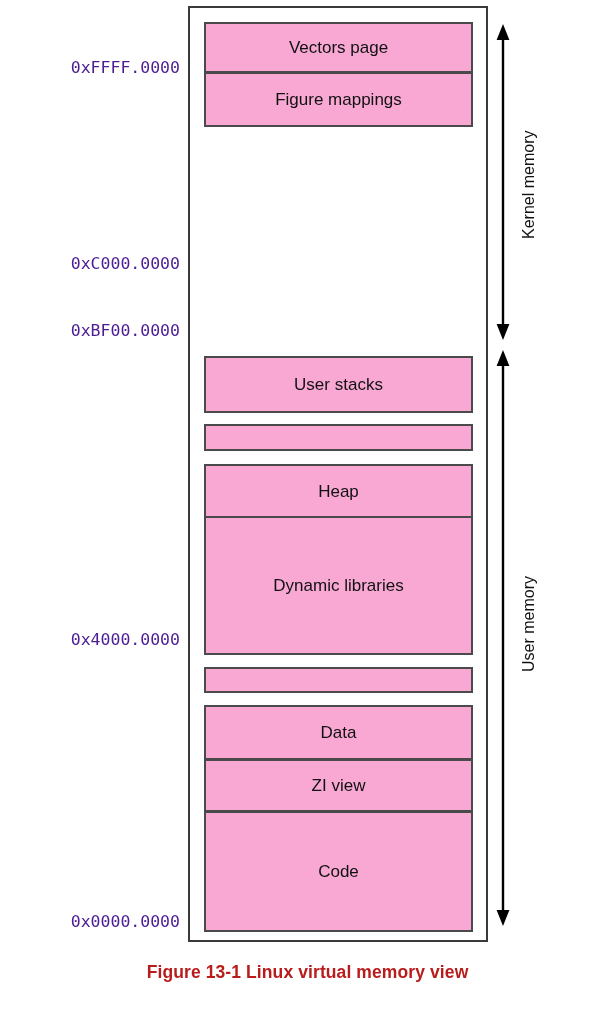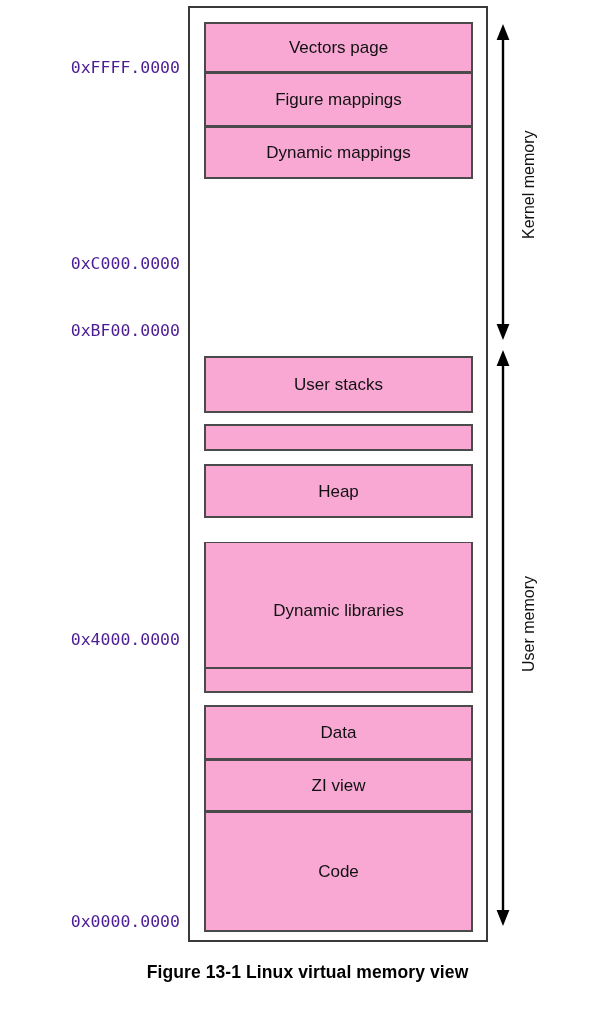--- a/index.html
+++ b/index.html
@@ -89,21 +89,21 @@
 
   
   .caption {
     position: absolute;
     left: 0;
     top: 962px;
     width: 601px;
     text-align: center;
     font-size: 17.5px;
     font-weight: bold;
-    color: #000000;
+    color: #b91c1c;
     letter-spacing: 0.1px;
   }
   .caption .cap-inner { padding-left: 14px; }
 </style>
 </head>
 <body>
 
 <div id="figure-root">
 
   <div class="outer-frame"></div>
@@ -113,37 +113,34 @@
   <div class="addr" style="top:321px">0xBF00.0000</div>
   <div class="addr" style="top:630px">0x4000.0000</div>
   <div class="addr" style="top:912px">0x0000.0000</div>
 
   <div class="region" style="top:22px;height:51px">
     <span class="region-label">Vectors page</span>
   </div>
   <div class="region joined-top" style="top:73px;height:54px">
     <span class="region-label">Figure mappings</span>
   </div>
-  <div class="region joined-top" style="top:127px;height:52px">
-    <span class="region-label">Dynamic mappings</span>
-  </div>
 
 
   <div class="region" style="top:356px;height:57px">
     <span class="region-label">User stacks</span>
   </div>
 
   <div class="region" style="top:424px;height:27px">
     <span class="region-label"></span>
   </div>
 
   <div class="region" style="top:464px;height:54px">
     <span class="region-label">Heap</span>
   </div>
-  <div class="region joined-top" style="top:542px;height:138px">
+  <div class="region joined-top" style="top:517px;height:138px">
     <span class="region-label">Dynamic libraries</span>
   </div>
 
   <div class="region" style="top:667px;height:26px">
     <span class="region-label"></span>
   </div>
 
   <div class="region" style="top:705px;height:55px">
     <span class="region-label">Data</span>
   </div>

